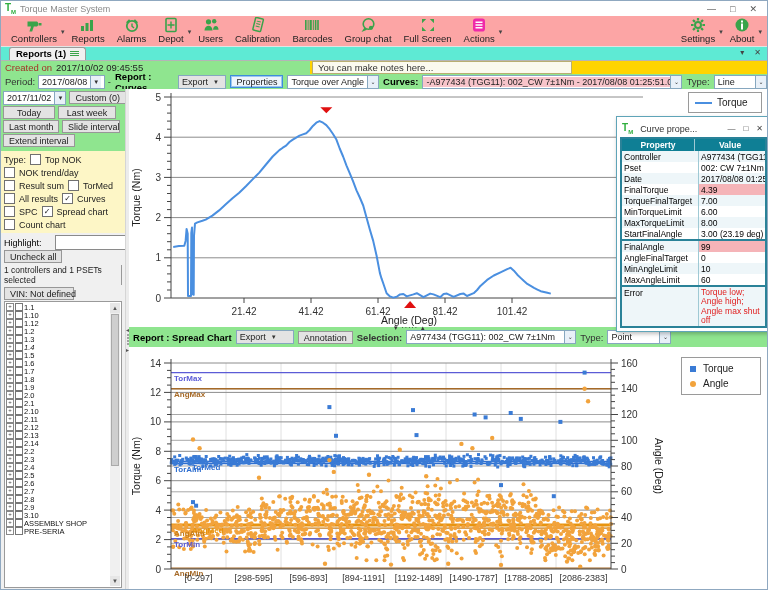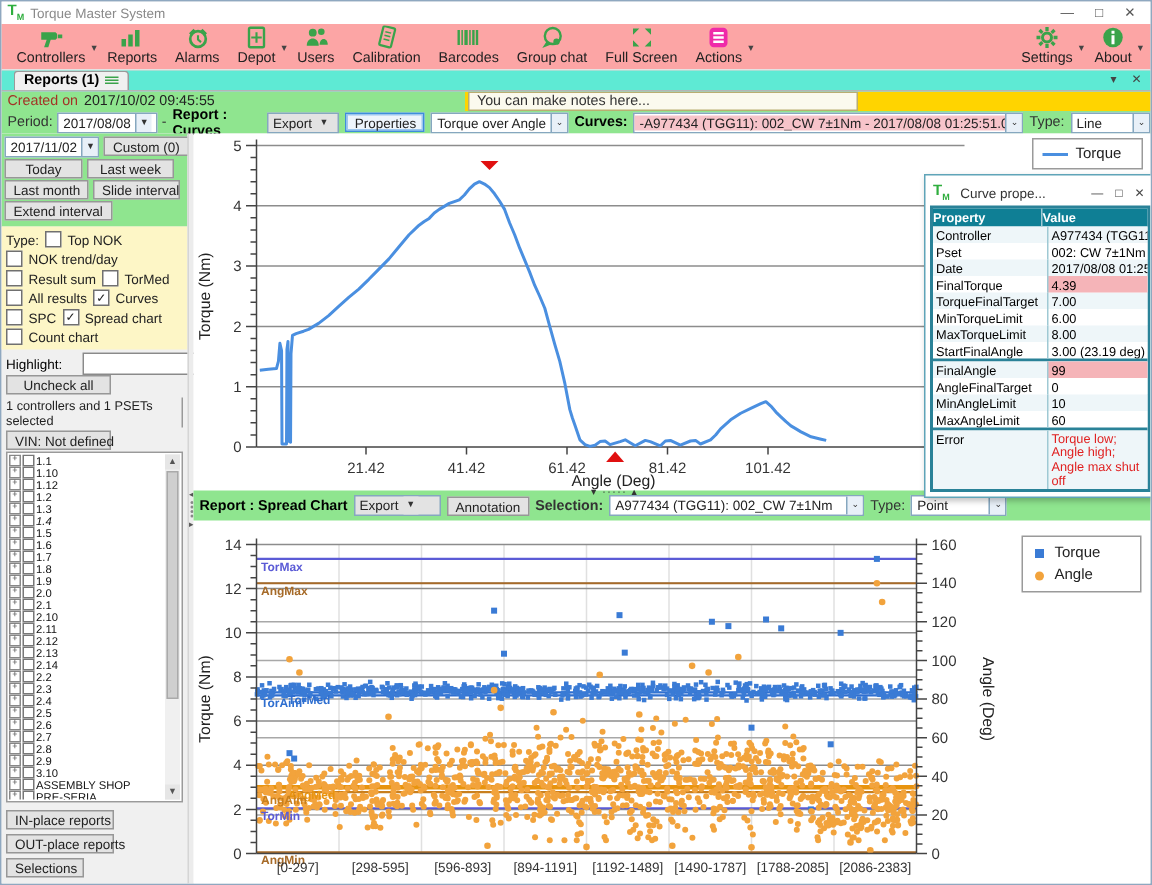--- a/index.html
+++ b/index.html
@@ -78,21 +78,21 @@
   .legline{width:17px;height:2px;background:#4a8fe0;}
   .leg-bot{right:6px;top:10px;width:70px;padding:3px 0 3px 8px;}
   .legrow{display:flex;align-items:center;gap:7px;height:15px;}
   .legsq{width:6px;height:6px;background:#3a7bd5;}
   .legdot{width:6px;height:6px;border-radius:50%;background:#f2a33c;}
   
   .popup{position:absolute;left:487px;top:27px;width:147px;background:#fff;border:1px solid #5fa4b8;box-shadow:1px 2px 4px rgba(0,0,0,.25);z-index:20;padding:3px;}
   .popup-title{height:17px;display:flex;align-items:center;font-size:9px;color:#333;gap:3px;padding:0 2px;}
   .popup-title .ctl{margin-left:auto;display:flex;gap:8px;color:#444;font-size:8px;padding-right:2px;}
   .ptable{border:2px solid #2a8298;font-size:8.5px;}
-  .phead{display:flex;background:#0f7f95;color:#fff;font-weight:bold;}
+  .phead{display:flex;background:#0f7f95;color:#fff;font-weight:bold;text-align:center;}
   .phead div{padding:1px 0;}
   .pn{width:72px;flex:0 0 auto;}
   .pv{flex:1;border-left:1px solid #9fc9d4;}
   .prow{display:flex;background:#fff;}
   .prow:nth-child(odd){background:#eef6f9;}
   .prow div{padding:0.5px 2px;white-space:nowrap;overflow:hidden;}
   .prow .pink{background:#f5b4b8;}
   .prow.sep{border-bottom:2px solid #2a8298;}
   .prow .err{color:#e02020;white-space:normal;line-height:9.5px;}
 </style>
@@ -386,21 +386,21 @@
           <div class="frow">
             <span class="cb"></span>
             <span>Count chart</span>
           </div>
         </div>
       <div class="sb-gray">
         <div class="hlrow">
           <span>Highlight:</span>
           <input class="hlinput" style="">
         </div>
-        <button class="btn" style="width:70px;">Uncheck all</button>
+        <button class="btn" style="width:58px;">Uncheck all</button>
         <div class="summary">1 controllers and 1 PSETs selected</div>
         <button class="btn" style="width:70px;text-align:center;">VIN: Not defined</button>
         <div class="tree">
           <div class="treelist" id="tree-list">
               <div class="trow">
                 <span class="texp">+</span>
                 <span class="tcb"></span>
                 <span class="tlabel">1.1</span>
               </div>
               <div class="trow">
@@ -542,25 +542,20 @@
                 <span class="texp">+</span>
                 <span class="tcb"></span>
                 <span class="tlabel">PRE-SERIA</span>
               </div>
             </div>
           <div class="tscroll">
             <div class="ar">▲</div>
             <div class="thumb"></div>
             <div class="ar dn">▼</div>
           </div>
-        </div>
-        <div class="sbbtns">
-          <button class="btn">IN-place reports</button>
-          <button class="btn">OUT-place reports</button>
-          <button class="btn" style="width:52px;">Selections</button>
         </div>
       </div>
     </div>
 
     <div class="splitterv">
       <span style="font-size:6px;color:#555;">◂</span>
         <i></i>
         <i></i>
         <i></i>
         <i></i>

